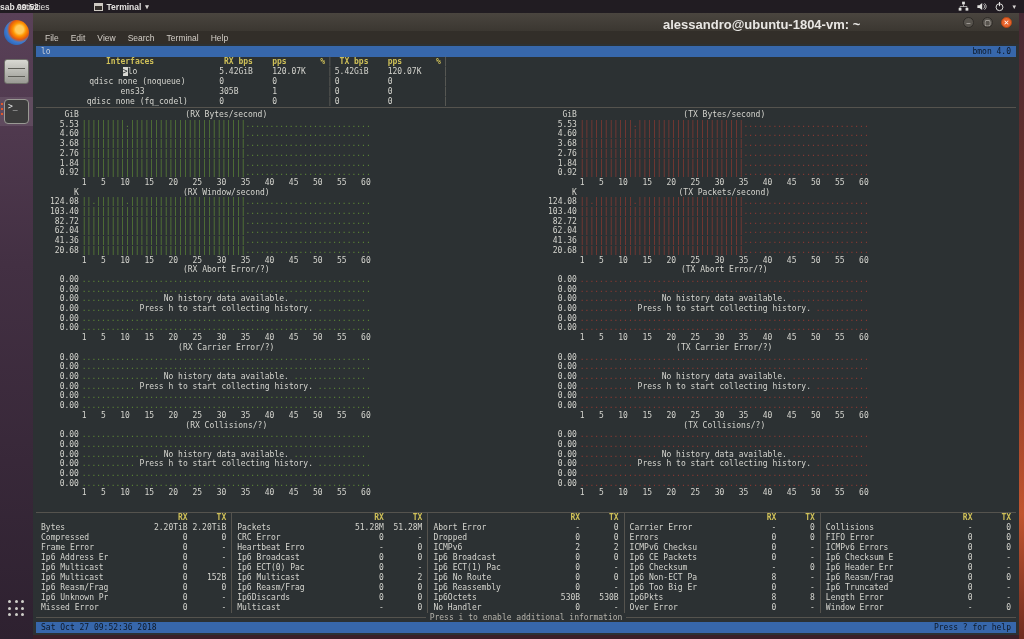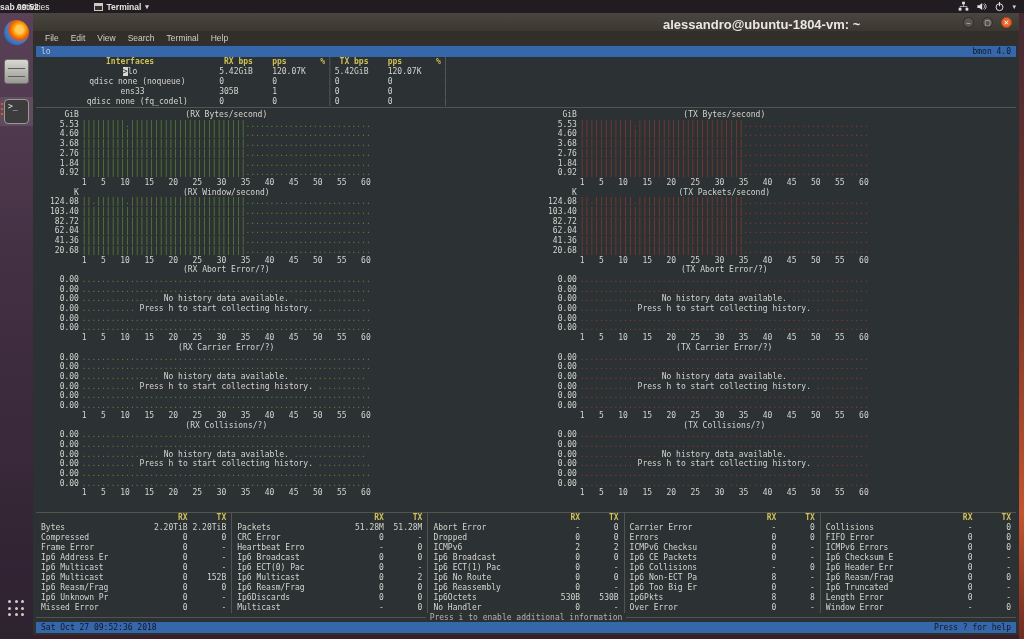--- a/index.html
+++ b/index.html
@@ -314,21 +314,21 @@
           <div class="srow"><span class="slabel">Ip6 Reassembly</span><span class="sval">0</span><span class="sval">-</span></div>
           <div class="srow"><span class="slabel">Ip6Octets</span><span class="sval">530B</span><span class="sval">530B</span></div>
           <div class="srow"><span class="slabel">No Handler</span><span class="sval">0</span><span class="sval">-</span></div>
         </div>
         <div class="sgroup">
           <div class="srow shead"><span class="slabel"></span><span class="sval">RX</span><span class="sval">TX</span></div>
           <div class="srow"><span class="slabel">Carrier Error</span><span class="sval">-</span><span class="sval">0</span></div>
           <div class="srow"><span class="slabel">Errors</span><span class="sval">0</span><span class="sval">0</span></div>
           <div class="srow"><span class="slabel">ICMPv6 Checksu</span><span class="sval">0</span><span class="sval">-</span></div>
           <div class="srow"><span class="slabel">Ip6 CE Packets</span><span class="sval">0</span><span class="sval">-</span></div>
-          <div class="srow"><span class="slabel">Ip6 Collisions</span><span class="sval">-</span><span class="sval">0</span></div>
+          <div class="srow"><span class="slabel">Ip6 Checksum</span><span class="sval">-</span><span class="sval">0</span></div>
           <div class="srow"><span class="slabel">Ip6 Non-ECT Pa</span><span class="sval">8</span><span class="sval">-</span></div>
           <div class="srow"><span class="slabel">Ip6 Too Big Er</span><span class="sval">0</span><span class="sval">-</span></div>
           <div class="srow"><span class="slabel">Ip6Pkts</span><span class="sval">8</span><span class="sval">8</span></div>
           <div class="srow"><span class="slabel">Over Error</span><span class="sval">0</span><span class="sval">-</span></div>
         </div>
         <div class="sgroup">
           <div class="srow shead"><span class="slabel"></span><span class="sval">RX</span><span class="sval">TX</span></div>
           <div class="srow"><span class="slabel">Collisions</span><span class="sval">-</span><span class="sval">0</span></div>
           <div class="srow"><span class="slabel">FIFO Error</span><span class="sval">0</span><span class="sval">0</span></div>
           <div class="srow"><span class="slabel">ICMPv6 Errors</span><span class="sval">0</span><span class="sval">0</span></div>

